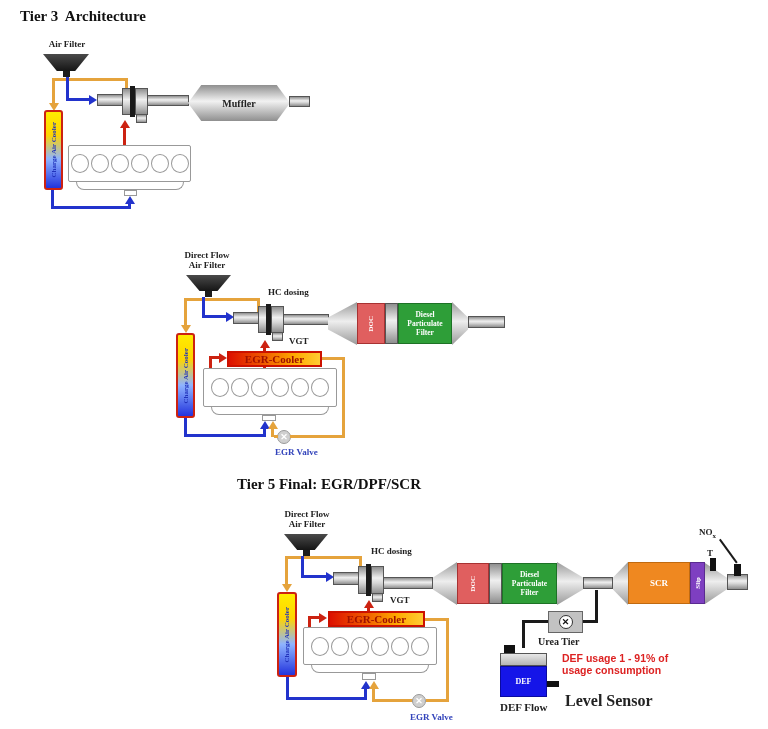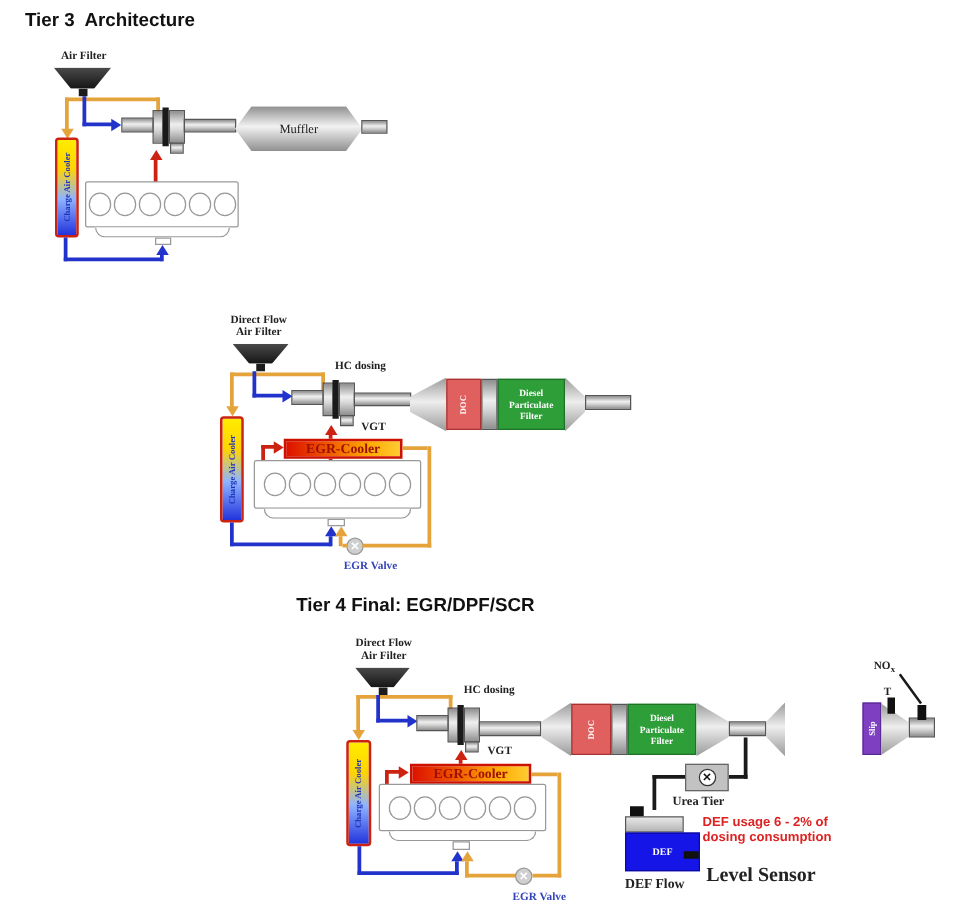--- a/index.html
+++ b/index.html
@@ -2,21 +2,21 @@
 <html><head>
 <meta charset="utf-8">
 <style>
   * { box-sizing: border-box; margin: 0; padding: 0; }
   html,body { background:#fff; }
   .stage {
     position: relative; width: 768px; height: 729px; background: #fff;
     font-family: "Liberation Serif", serif; overflow: hidden;
   }
   .title {
-    position: absolute; font-family: Liberation Sans, sans-serif;
+    position: absolute; font-family: Liberation Serif, serif;
     font-weight: bold; font-size: 15px; color: #111; white-space: pre;
   }
   .lbl {
     position: absolute; font-weight: bold; font-size: 9px; color: #222;
     white-space: nowrap; line-height: 1.15;
   }
   .lbl.center { text-align: center; }
   .ln { position: absolute; }
   .c-or { background: #E5A33C; }
   .c-bl { background: #2233CC; }
@@ -37,21 +37,21 @@
   .taper.expand-right { clip-path: polygon(0 36%, 100% 0, 100% 100%, 0 64%); }
   .taper.shrink-right { clip-path: polygon(0 0, 100% 36%, 100% 64%, 0 100%); }
   .funnel { position: absolute; background: linear-gradient(to bottom,#4a4a4a,#151515); clip-path: polygon(0 0, 100% 0, 70% 100%, 30% 100%); }
   .stem { position: absolute; background: #1c1c1c; }
   .muffler {
     position: absolute;
     background: linear-gradient(to bottom, #8f8f8f 0%, #f2f2f2 45%, #8f8f8f 100%);
     clip-path: polygon(0 50%, 13% 0, 87% 0, 100% 50%, 87% 100%, 13% 100%);
     display: flex; align-items: center; justify-content: center;
   }
-  .muffler-text { font-weight: normal; font-size: 10px; color: #222; }
+  .muffler-text { font-weight: bold; font-size: 10px; color: #222; }
   .cac {
     position: absolute; border: 2px solid #cc2211; border-radius: 3px;
     background: linear-gradient(to bottom, #ffec00 0%, #ffd400 30%, #8fb4ff 62%, #2233dd 100%);
     display: flex; align-items: center; justify-content: center;
   }
   .vtext { writing-mode: vertical-rl; transform: rotate(180deg); font-weight: bold; white-space: nowrap; }
   .cac .vtext { font-size: 7px; color: #2233bb; }
   .egr-cooler {
     position: absolute; border: 2px solid #cc1100;
     background: linear-gradient(to right, #dd1100 0%, #ee5500 35%, #ffaa00 72%, #ffcc33 100%);
@@ -212,21 +212,21 @@
 
   <div class="ln c-or" style="left:271px; top:429px; width:3px; height:8px;"></div>
   <div class="ar ar-u" style="left:268px; top:421px; color:#E5A33C;"></div>
   <div class="valve" style="left:277px; top:430px;">✕</div>
   <div class="ln c-or" style="left:274px; top:435px; width:4px; height:3px;"></div>
   <div class="ln c-or" style="left:290px; top:435px; width:55px; height:3px;"></div>
   <div class="ln c-or" style="left:342px; top:357px; width:3px; height:81px;"></div>
   <div class="ln c-or" style="left:322px; top:357px; width:20px; height:3px;"></div>
   <div class="lbl" style="left:275px; top:447px; color:#3344bb;">EGR Valve</div>
 
-  <div class="title" style="left:237px; top:476px;">Tier 4 Final: EGR/DPF/SCR</div>
+  <div class="title" style="left:237px; top:476px;">Tier 5 Final: EGR/DPF/SCR</div>
 
   <div class="lbl center" style="left:278px; top:509px; width:58px;">
     <span style="display:block">Direct Flow</span>
     <span style="display:block">Air Filter</span>
   </div>
   <div class="funnel" style="left:284px; top:534px; width:44px; height:16px;"></div>
   <div class="stem" style="left:303px; top:550px; width:7px; height:6px;"></div>
 
   <div class="ln c-or" style="left:285px; top:556px; width:77px; height:3px;"></div>
   <div class="ln c-or" style="left:285px; top:556px; width:3px; height:29px;"></div>
@@ -251,20 +251,23 @@
   <div class="block blk-doc" style="left:457px; top:563px; width:32px; height:41px;">
     <span class="vtext">DOC</span>
   </div>
   <div class="pipe" style="left:489px; top:563px; width:13px; height:41px;"></div>
   <div class="block blk-dpf" style="left:502px; top:563px; width:55px; height:41px;">
     <span style="width:50px;">Diesel Particulate Filter</span>
   </div>
   <div class="taper shrink-right" style="left:557px; top:562px; width:26px; height:43px;"></div>
   <div class="pipe" style="left:583px; top:577px; width:30px; height:12px;"></div>
   <div class="taper expand-right" style="left:613px; top:562px; width:15px; height:43px;"></div>
+  <div class="block blk-scr" style="left:628px; top:562px; width:62px; height:42px;">
+    <span>SCR</span>
+  </div>
   <div class="block blk-slip" style="left:690px; top:562px; width:15px; height:42px;">
     <span class="vtext">Slip</span>
   </div>
   <div class="taper shrink-right" style="left:705px; top:563px; width:22px; height:41px;"></div>
   <div class="pipe" style="left:727px; top:574px; width:21px; height:16px;"></div>
 
   <div class="lbl" style="left:707px; top:548px;">T</div>
   <div class="sensor" style="left:710px; top:558px; width:6px; height:13px;"></div>
   <div class="lbl" style="left:699px; top:527px;"><span>NO</span><sub style="font-size:7px;">x</sub></div>
   <div class="ln c-bk" style="left:719px; top:540px; width:2px; height:29px; transform:rotate(-36deg); transform-origin:top left;"></div>
@@ -313,23 +316,23 @@
   <div class="ln c-bk" style="left:583px; top:620px; width:15px; height:3px;"></div>
   <div class="doser" style="left:548px; top:611px; width:35px; height:22px;">
     <span class="doser-circle">✕</span>
   </div>
   <div class="lbl" style="left:538px; top:636px; font-size:10px;">Urea Tier</div>
   <div class="ln c-bk" style="left:522px; top:620px; width:26px; height:3px;"></div>
   <div class="ln c-bk" style="left:522px; top:620px; width:3px; height:28px;"></div>
 
   <div class="sensor" style="left:504px; top:645px; width:11px; height:8px;"></div>
   <div class="deftank-top" style="left:500px; top:653px; width:47px; height:13px;"></div>
-  <div class="deftank-body" style="left:500px; top:666px; width:60px; height:31px;">
+  <div class="deftank-body" style="left:500px; top:666px; width:47px; height:31px;">
     <span>DEF</span>
   </div>
   <div class="sensor" style="left:547px; top:681px; width:12px; height:6px;"></div>
   <div class="lbl" style="left:500px; top:701px; font-size:11px;">DEF Flow</div>
 
-  <div class="red-note" style="left:562px; top:652px;">DEF usage 6 - 2% of</div>
-  <div class="red-note" style="left:562px; top:664px;">dosing consumption</div>
+  <div class="red-note" style="left:562px; top:652px;">DEF usage 1 - 91% of</div>
+  <div class="red-note" style="left:562px; top:664px;">usage consumption</div>
   <div class="lbl" style="left:565px; top:692px; font-size:16px;">Level Sensor</div>
 
 </div>
 
 </body></html>

